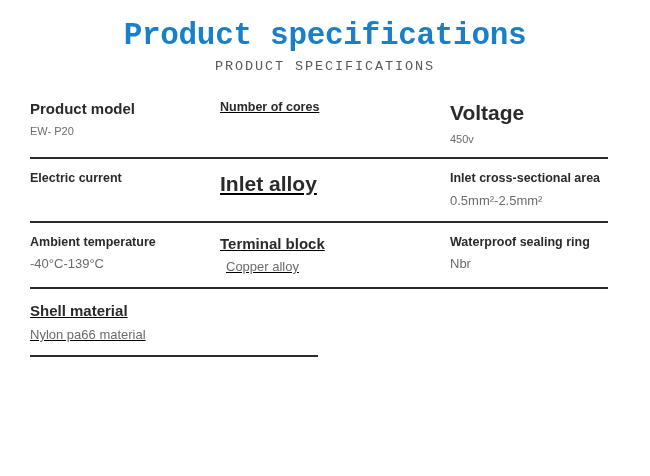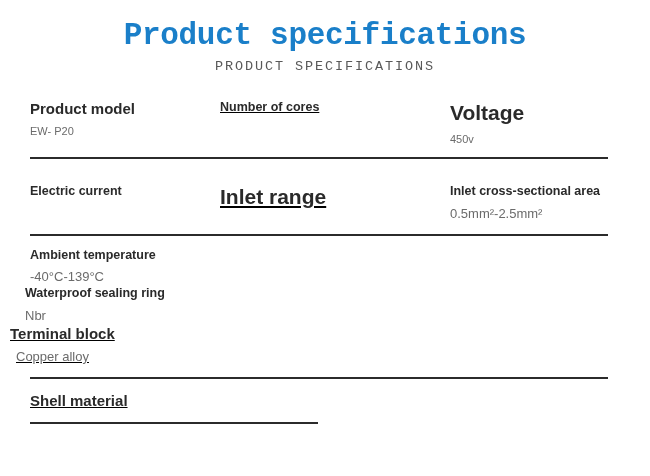--- a/index.html
+++ b/index.html
@@ -113,55 +113,56 @@
       </div>
       <div class="spec-cell col-3">
         <div class="spec-label sz-lg">Voltage</div>
         <div class="spec-value val-md">450v</div>
       </div>
     </div>
     <div class="divider"></div>
   </div>
 
   <div class="spec-row">
-    <div class="spec-cells row-body" style="padding-top:12px;margin-top:13px;">
+    <div class="spec-cells row-body" style="padding-top:12px;">
       <div class="spec-cell col-1">
         <div class="spec-label sz-sm">Electric current</div>
       </div>
       <div class="spec-cell col-2">
-        <div class="spec-label sz-lg">Inlet range</div>
+        <div class="spec-label sz-lg">Inlet alloy</div>
       </div>
       <div class="spec-cell col-3">
         <div class="spec-label sz-sm">Inlet cross-sectional area</div>
         <div class="spec-value val-lg">0.5mm²-2.5mm²</div>
       </div>
     </div>
     <div class="divider"></div>
   </div>
 
   <div class="spec-row">
-    <div class="spec-cells row-body" style="padding-top:12px;flex-direction:column;">
+    <div class="spec-cells row-body" style="padding-top:12px;">
       <div class="spec-cell col-1">
         <div class="spec-label sz-sm">Ambient temperature</div>
         <div class="spec-value val-lg">-40°C-139°C</div>
       </div>
+      <div class="spec-cell col-2">
+        <div class="spec-label sz-md">Terminal block</div>
+        <div class="spec-value val-lg indent-6">Copper alloy</div>
+      </div>
       <div class="spec-cell col-3">
         <div class="spec-label sz-sm">Waterproof sealing ring</div>
         <div class="spec-value val-lg">Nbr</div>
-      </div>
-      <div class="spec-cell col-2">
-        <div class="spec-label sz-md">Terminal block</div>
-        <div class="spec-value val-lg indent-6">Copper alloy</div>
       </div>
     </div>
     <div class="divider"></div>
   </div>
 
   <div class="spec-row">
     <div class="spec-cells row-body" style="padding-top:13px;text-decoration:underline;">
       <div class="spec-cell col-1" style="width:420px;">
         <div class="spec-label sz-md">Shell material</div>
+        <div class="spec-value val-lg">Nylon pa66 material</div>
       </div>
     </div>
     <div class="divider short"></div>
   </div>
 
 </div>
 
 </body></html>

